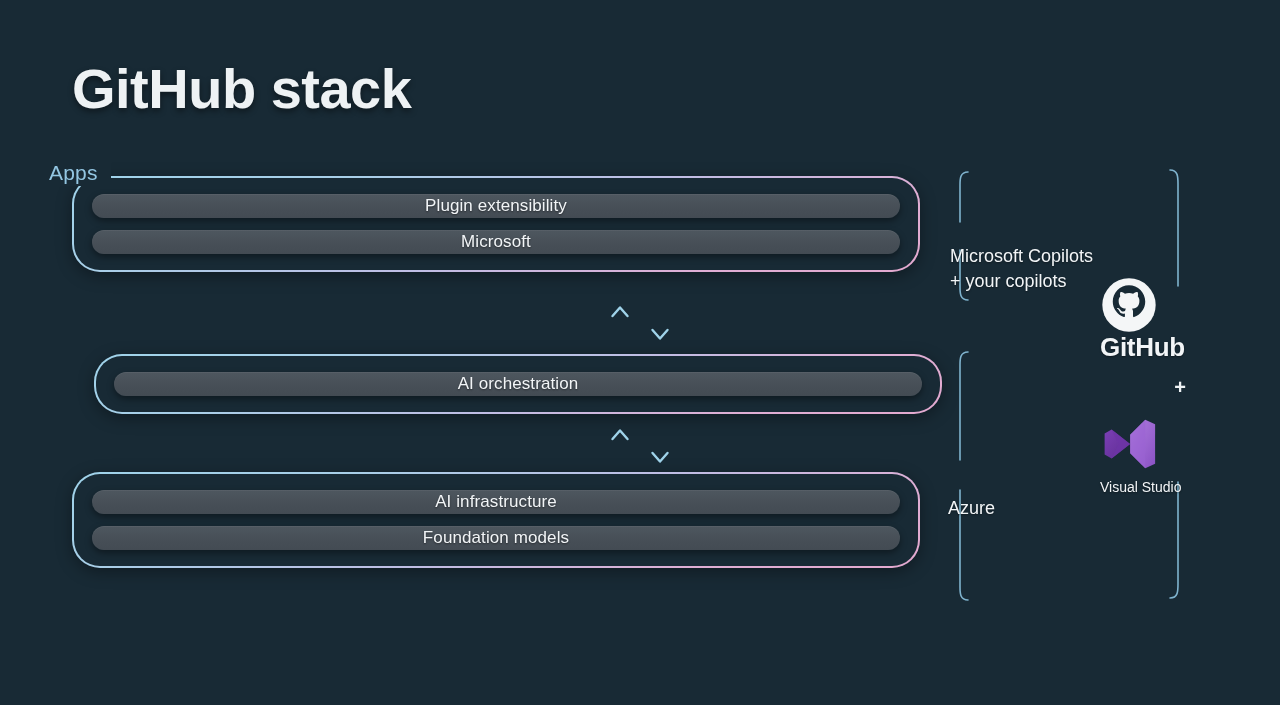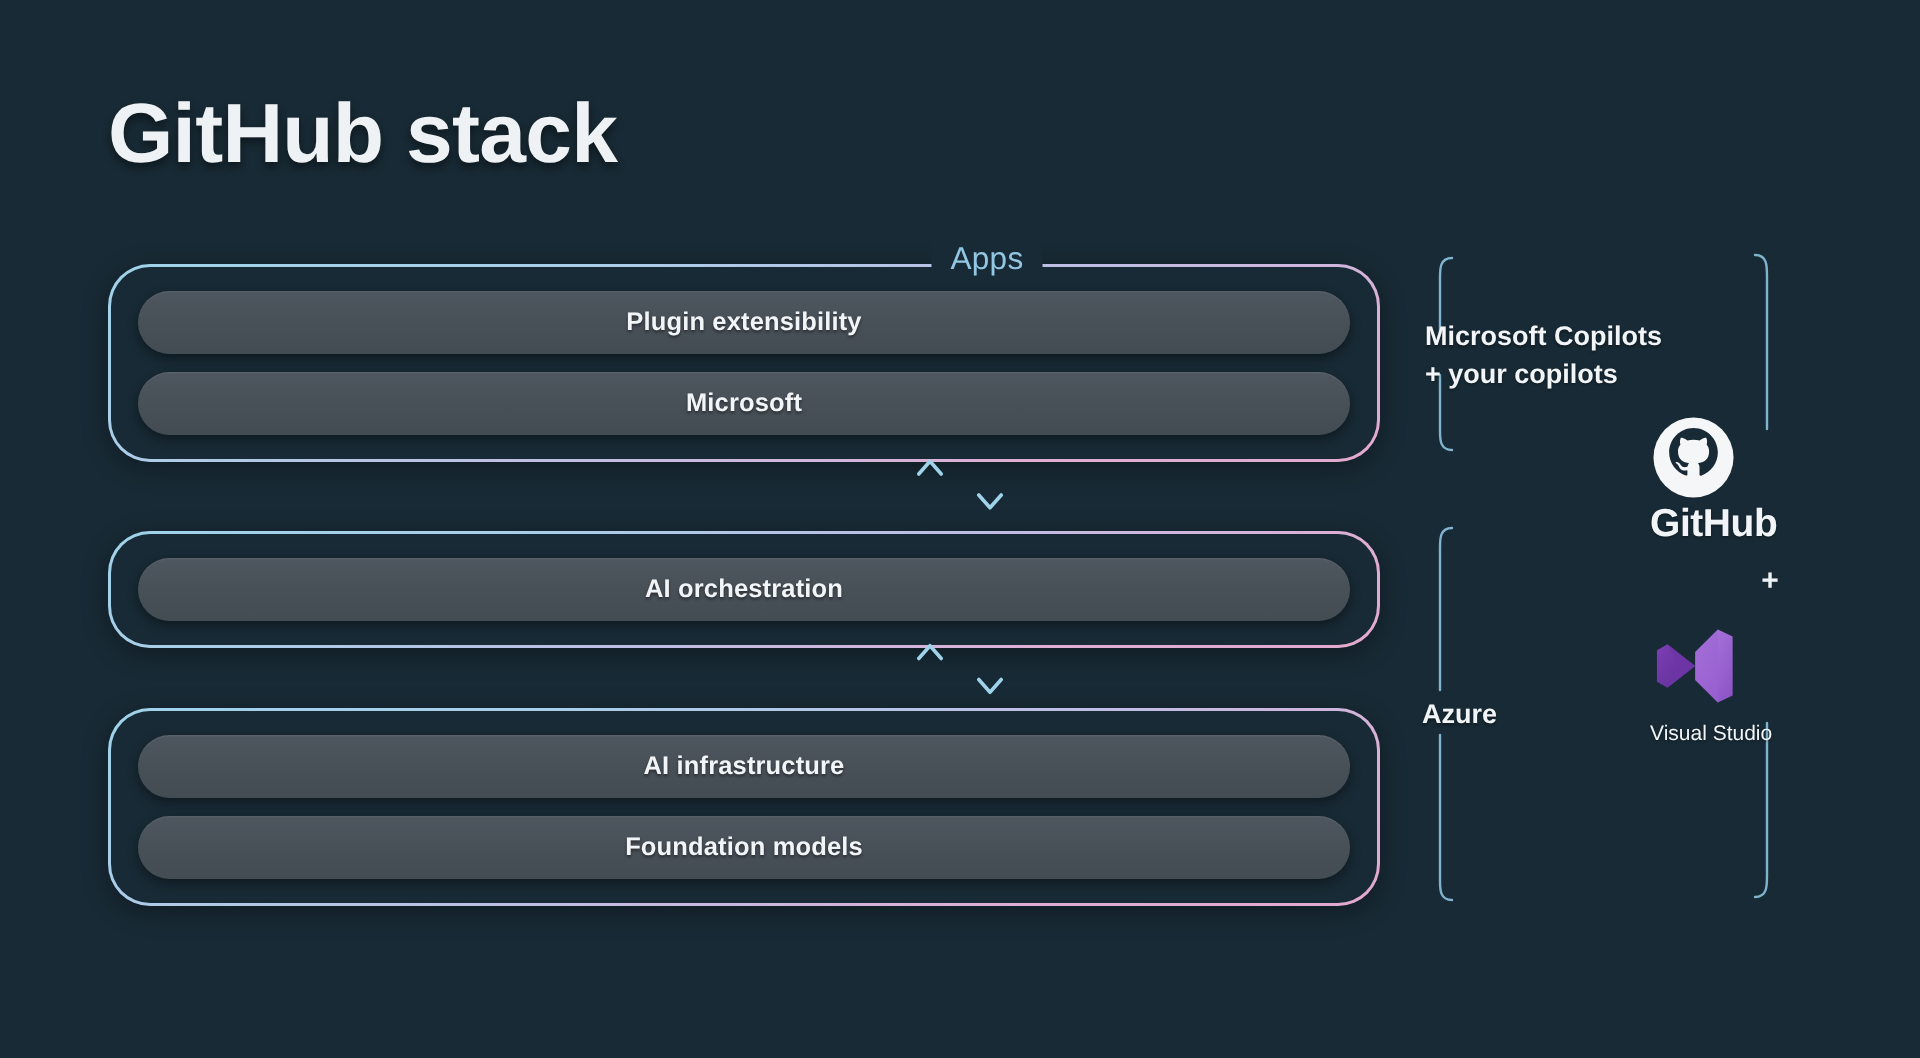--- a/index.html
+++ b/index.html
@@ -50,49 +50,48 @@
     background: #182a35;
     border-radius: 26px;
     padding: 16px 18px;
     box-sizing: border-box;
     display: flex;
     flex-direction: column;
     gap: 12px;
   }
 
   #box-apps   { top: 176px; }
-  #box-orch   { top: 354px; }
+  #box-orch   { top: 354px; margin-left: 22px; }
   #box-found  { top: 472px; }
 
   
   .pill {
-    height: 42px;
+    height: 24px;
     border-radius: 21px;
     background: linear-gradient(180deg, #4e575f 0%, #474f57 55%, #434b53 100%);
     box-shadow: 0 3px 7px rgba(0,0,0,0.40),
                 inset 0 1px 0 rgba(255,255,255,0.05);
     display: flex;
     align-items: center;
     justify-content: center;
     color: #f2f5f7;
     font-size: 17px;
-    font-weight: bold;
+    font-weight: normal;
     letter-spacing: 0.1px;
     text-shadow: 0 1px 2px rgba(0,0,0,0.45);
     white-space: nowrap;
   }
 
   
   #apps-caption {
     position: absolute;
     left: 0;
     right: 0;
     top: 160px;
     display: flex;
-    justify-content: center;
     pointer-events: none;
     padding-left: 36px;
   }
   #apps-caption span {
     background: #182a35;
     padding: 0 13px;
     color: #93c6e2;
     font-size: 21px;
     line-height: 26px;
     letter-spacing: 0.2px;
@@ -114,24 +113,25 @@
   .bracket {
     position: absolute;
     pointer-events: none;
   }
 
   
   .side-label {
     position: absolute;
     color: #f2f5f7;
     font-size: 18px;
-    font-weight: bold;
+    font-weight: normal;
     line-height: 25px;
     text-shadow: 0 1px 2px rgba(0,0,0,0.4);
     white-space: nowrap;
+    margin-top: 32px;
   }
   #label-copilots { left: 950px; top: 212px; }
   #label-azure    { left: 948px; top: 464px; }
 
   
   .logo-block {
     position: absolute;
     width: 160px;
     text-align: left;
   }

